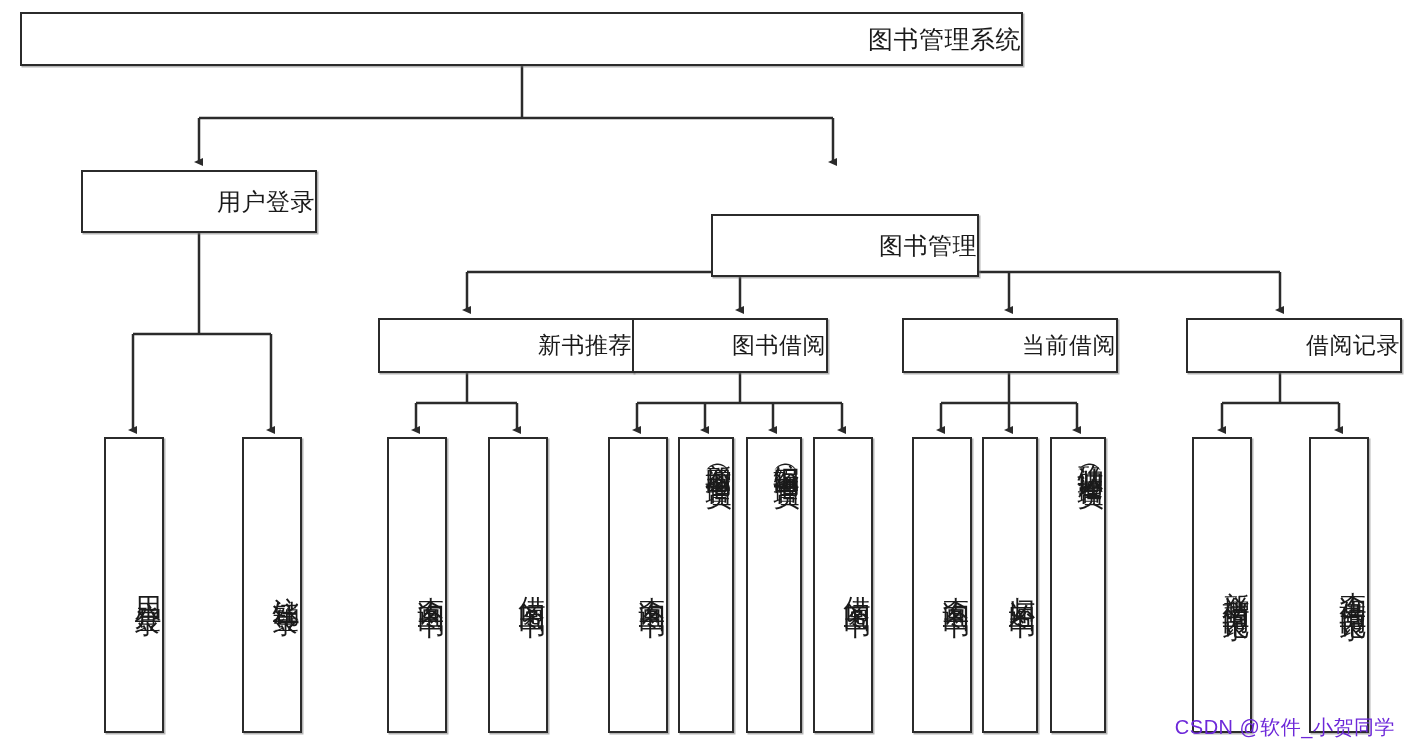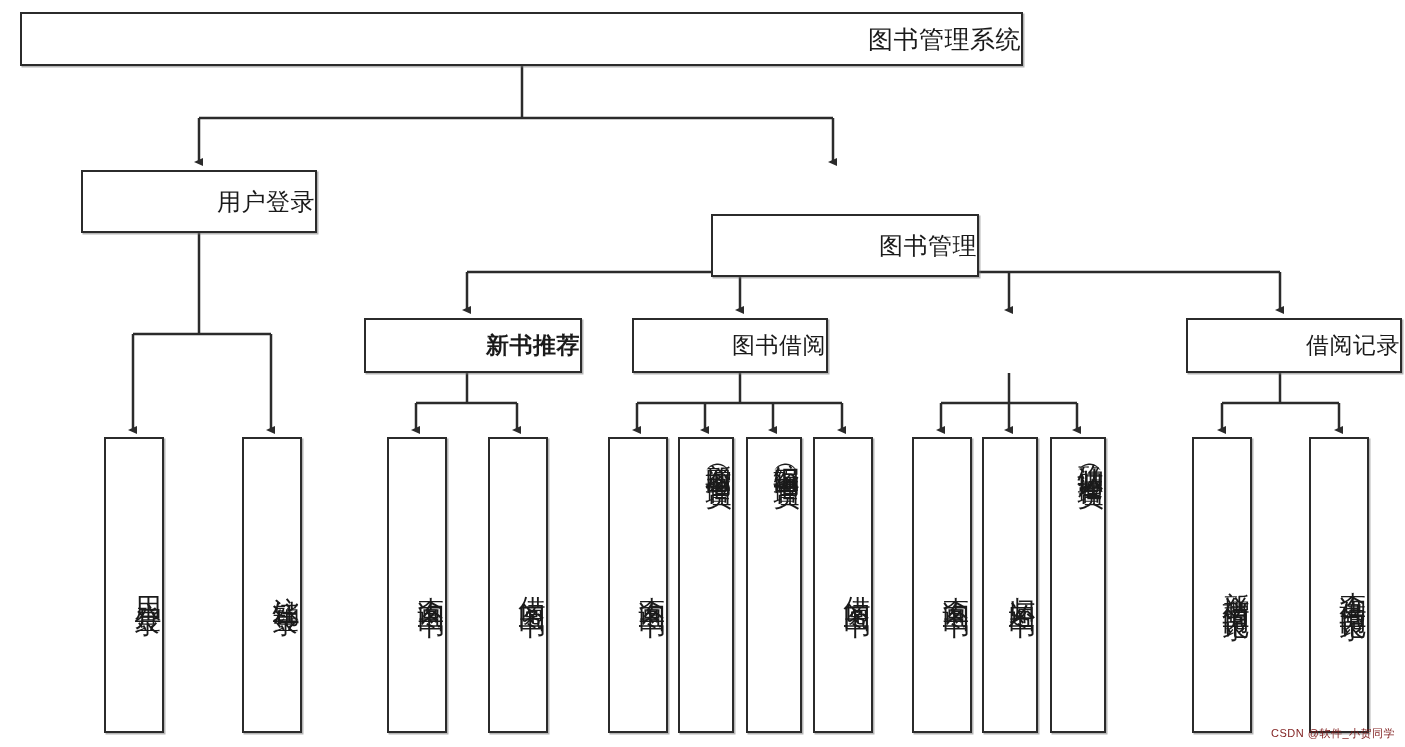--- a/index.html
+++ b/index.html
@@ -63,22 +63,22 @@
     letter-spacing: 3px;
   }
   .node.leaf.center-text {
     align-items: center;
     padding-top: 0;
   }
   #watermark {
     position: absolute;
     right: 10px;
     bottom: 6px;
-    font-size: 11px;
-    color: #7f1d1d;
+    font-size: 20px;
+    color: #6d28d9;
     letter-spacing: 0.5px;
     user-select: none;
   }
 </style>
 </head>
 <body>
 
 <div id="canvas">
 
   <svg id="edges" viewBox="0 0 1405 747">
@@ -136,26 +136,29 @@
     <span class="node-label">图书管理系统</span>
   </div>
 
   <div class="node level2" style="left:81px; top:170px; width:236px; height:63px;">
     <span class="node-label">用户登录</span>
   </div>
   <div class="node level2" style="left:711px; top:170px; width:268px; height:63px;margin-top:44px;">
     <span class="node-label">图书管理</span>
   </div>
 
-  <div class="node level3" style="left:364px; top:318px; width:218px; height:55px;font-weight:bold;">
+  <div class="node level3" style="left:378px; top:318px; width:256px; height:55px;">
     <span class="node-label">新书推荐</span>
   </div>
   <div class="node level3" style="left:632px; top:318px; width:196px; height:55px;">
     <span class="node-label">图书借阅</span>
   </div>
+  <div class="node level3" style="left:902px; top:318px; width:216px; height:55px;">
+    <span class="node-label">当前借阅</span>
+  </div>
   <div class="node level3" style="left:1172px; top:318px; width:216px; height:55px;margin-left:14px;">
     <span class="node-label">借阅记录</span>
   </div>
 
   <div class="node leaf center-text" style="left:104px; top:437px; width:60px; height:296px;">
     <span class="node-label">用户登录</span>
   </div>
   <div class="node leaf center-text" style="left:242px; top:437px; width:60px; height:296px;">
     <span class="node-label">注销登录</span>
   </div>

